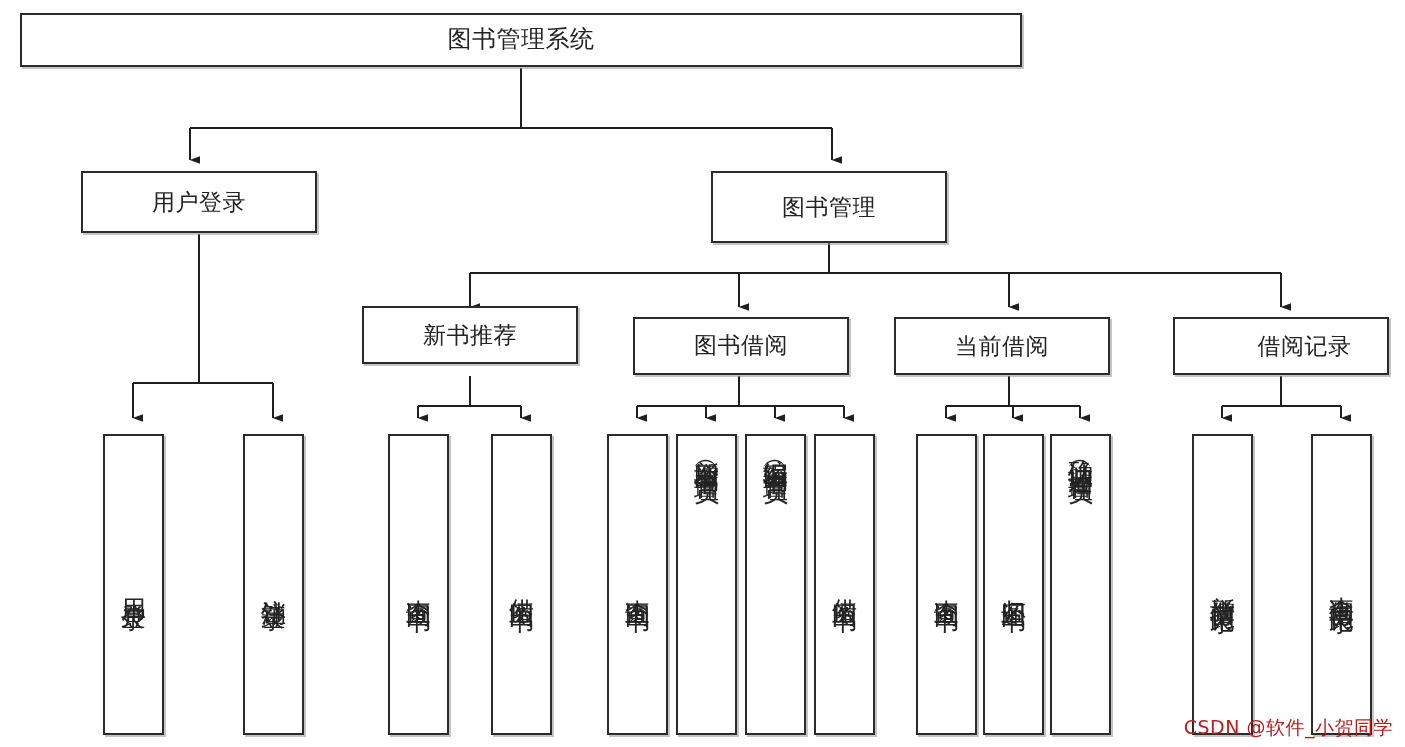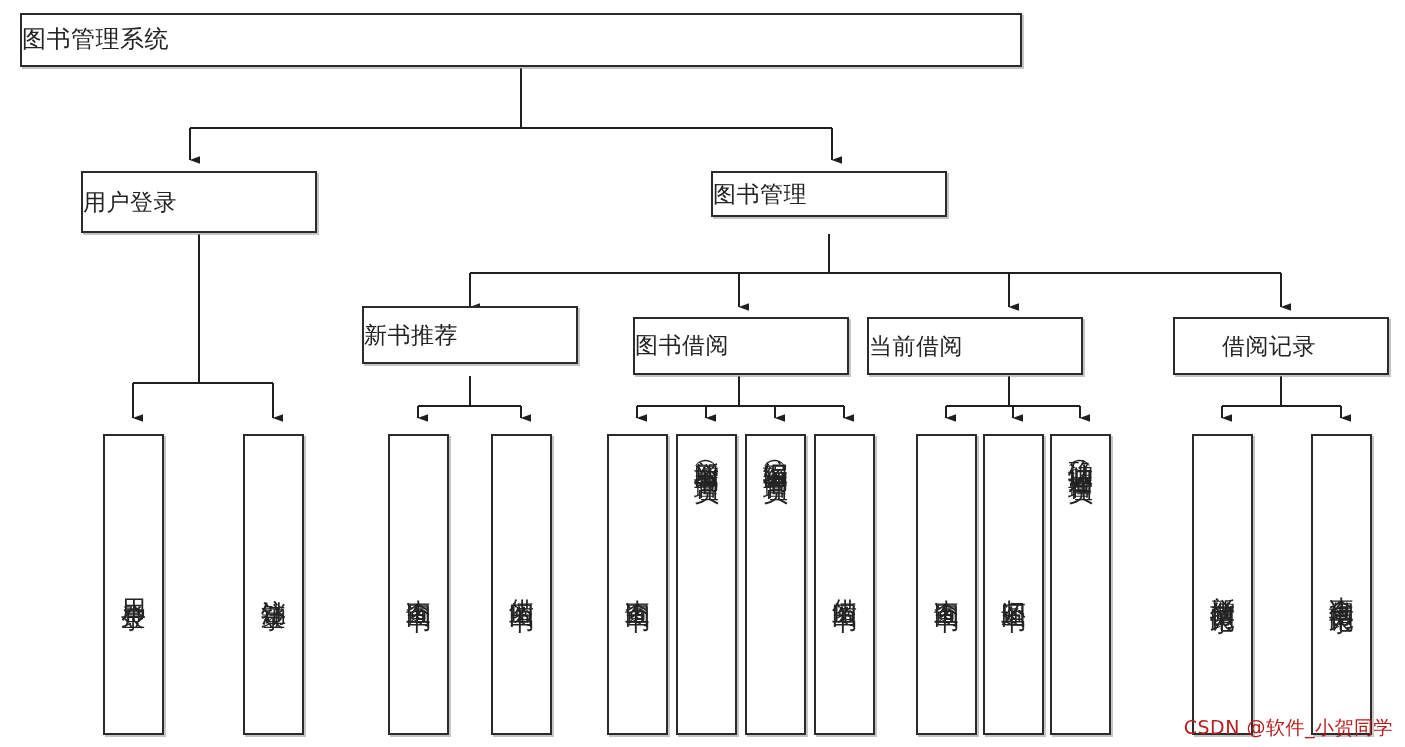--- a/index.html
+++ b/index.html
@@ -26,21 +26,21 @@
     height: 747px;
   }
   .node-box {
     position: absolute;
     box-sizing: border-box;
     background: #ffffff;
     border: 2.5px solid #2b2b2b;
     box-shadow: 2px 2px 0 rgba(150,150,150,0.55);
     display: flex;
     align-items: center;
-    justify-content: flex-start;
+    justify-content: center;
     overflow: hidden;
   }
   .node-label {
     color: #232323;
     line-height: 1.06;
     text-align: center;
     white-space: pre-line;
   }
   
   .node-box.horiz .node-label {
@@ -137,33 +137,33 @@
   </svg>
 
   <div class="node-box root horiz" style="left:20px; top:13px; width:1002px; height:54px;">
     <span class="node-label">图书管理系统</span>
   </div>
 
   <div class="node-box horiz" style="left:81px; top:171px; width:236px; height:62px;">
     <span class="node-label">用户登录</span>
   </div>
 
-  <div class="node-box horiz" style="left:711px; top:171px; width:236px; height:46px;">
+  <div class="node-box horiz" style="left:711px; top:171px; width:236px; height:72px;">
     <span class="node-label">图书管理</span>
   </div>
 
   <div class="node-box horiz" style="left:362px; top:306px; width:216px; height:58px;">
     <span class="node-label">新书推荐</span>
   </div>
 
   <div class="node-box horiz" style="left:633px; top:317px; width:216px; height:58px;font-family:Liberation Serif, serif;">
     <span class="node-label">图书借阅</span>
   </div>
 
-  <div class="node-box horiz" style="left:867px; top:317px; width:216px; height:58px;">
+  <div class="node-box horiz" style="left:894px; top:317px; width:216px; height:58px;">
     <span class="node-label">当前借阅</span>
   </div>
 
   <div class="node-box horiz" style="left:1173px; top:317px; width:216px; height:58px;padding-left:47px;">
     <span class="node-label">借阅记录</span>
   </div>
 
   <div class="node-box vert" style="left:103px; top:434px; width:61px; height:301px;">
     <span class="node-label">用户登录</span>
   </div>

